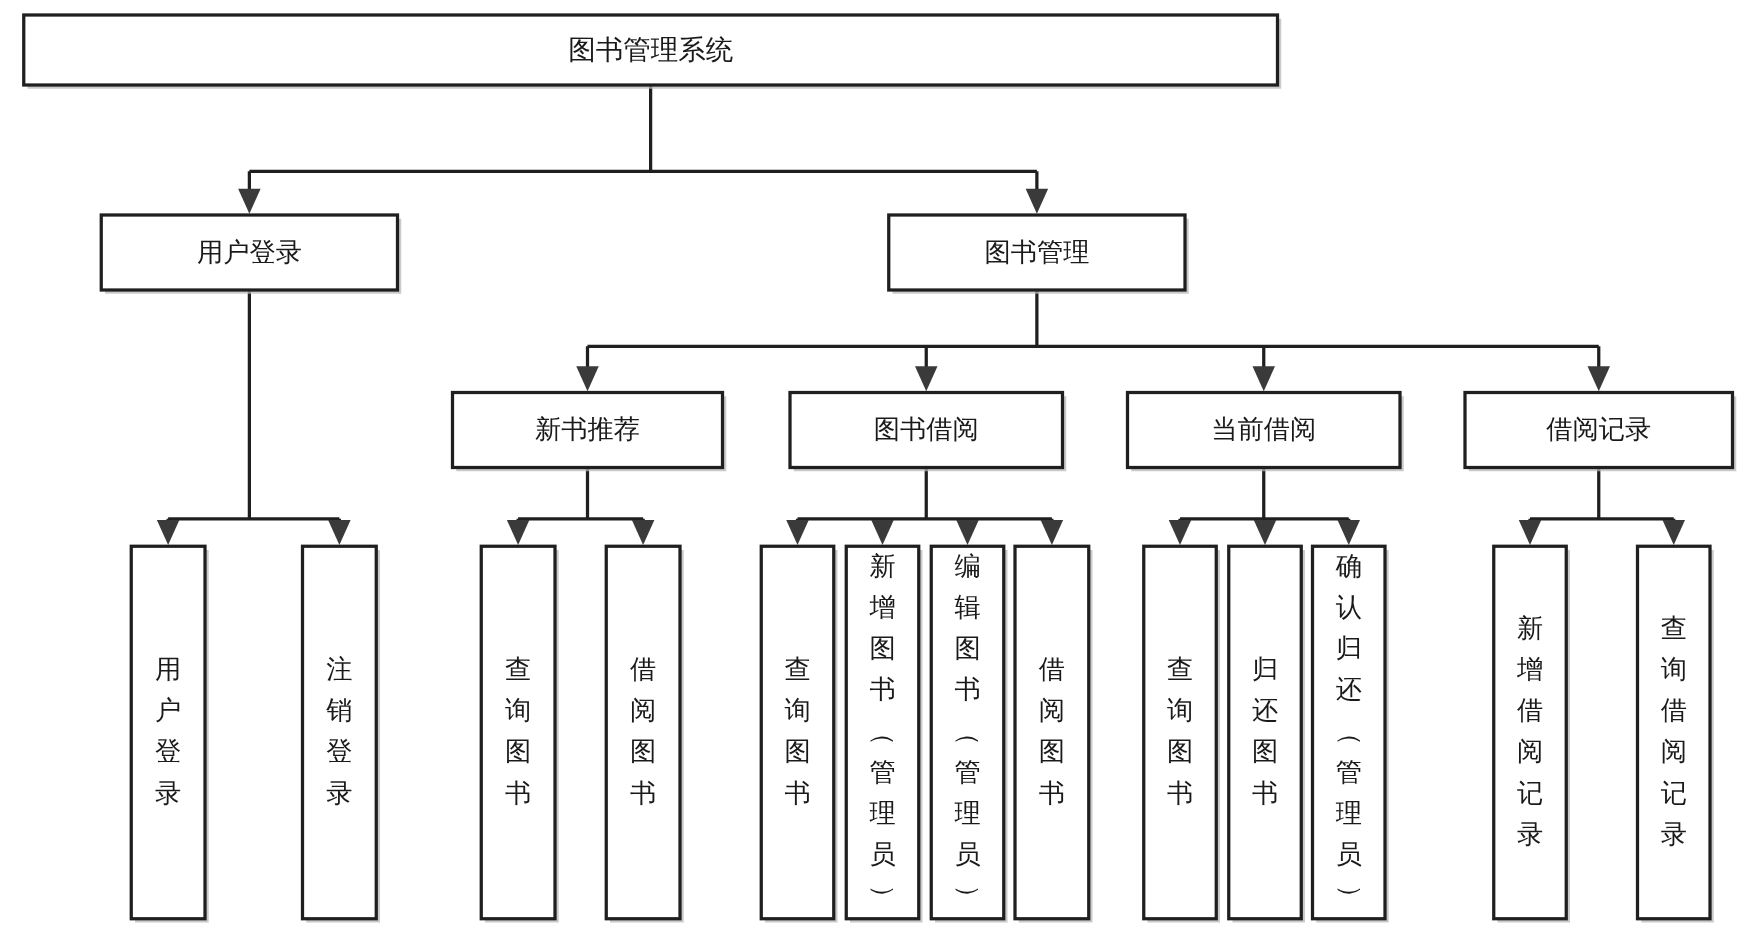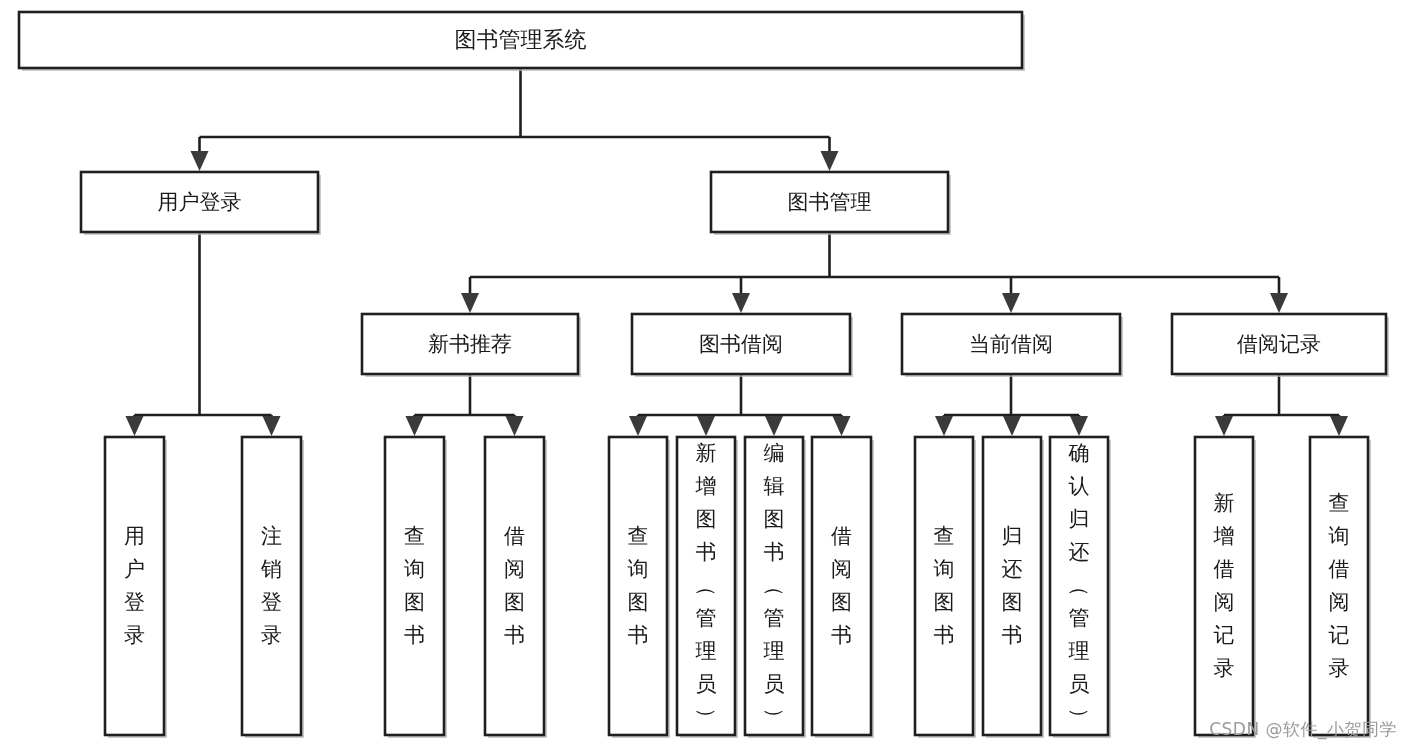--- a/index.html
+++ b/index.html
@@ -286,14 +286,13 @@
           <text x="1339" y="536.5" class="leaf-label" dominant-baseline="middle">询</text>
           <text x="1339" y="569.5" class="leaf-label" dominant-baseline="middle">借</text>
           <text x="1339" y="602.5" class="leaf-label" dominant-baseline="middle">阅</text>
           <text x="1339" y="635.5" class="leaf-label" dominant-baseline="middle">记</text>
           <text x="1339" y="668.5" class="leaf-label" dominant-baseline="middle">录</text>
         </g>
       </g>
 
   </svg>
 
-  <div class="watermark">CSDN @软件_小贺同学</div>
 </div>
 
 </body></html>

